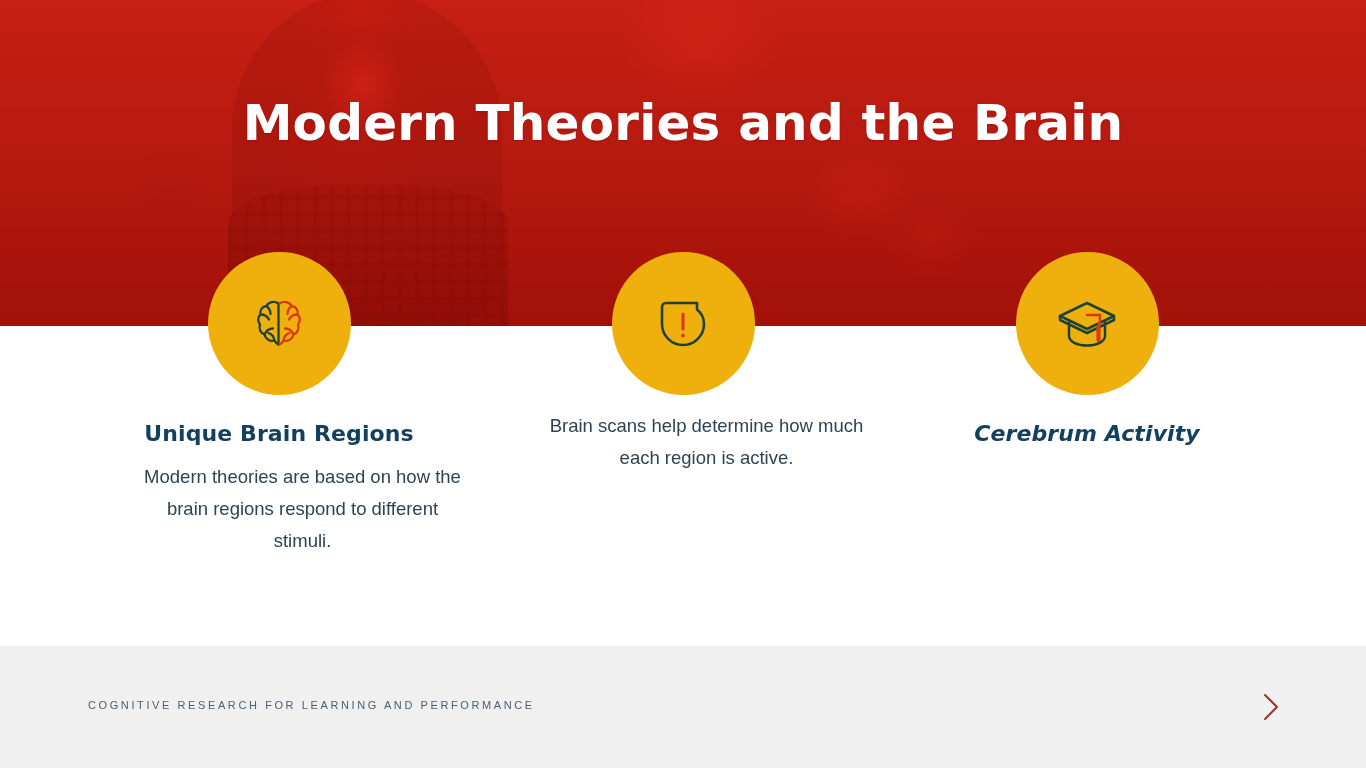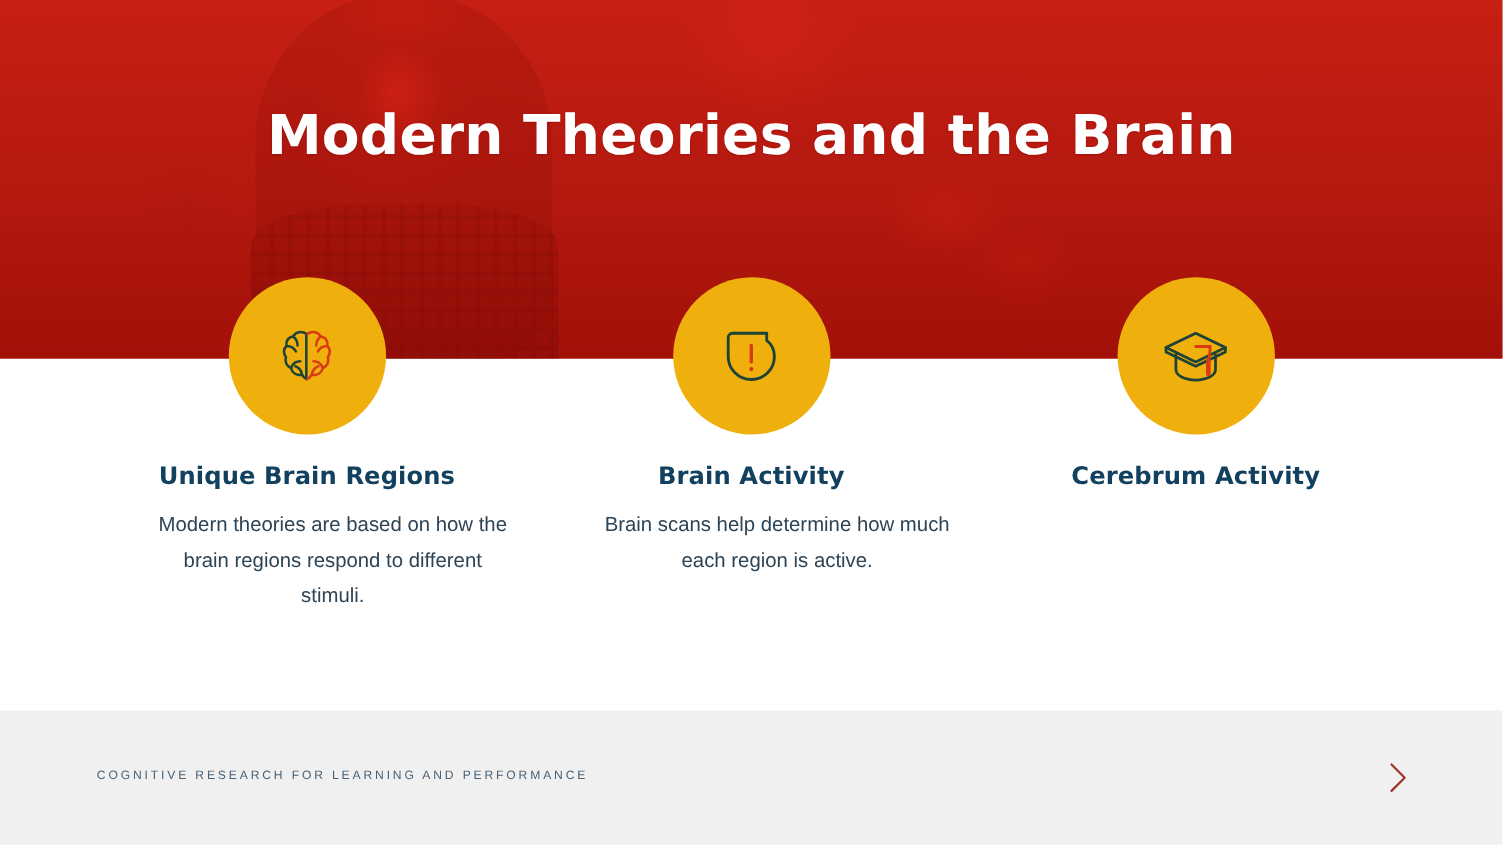--- a/index.html
+++ b/index.html
@@ -99,21 +99,21 @@
     display: flex;
   }
   .card {
     width: 404px;
     display: flex;
     flex-direction: column;
     align-items: center;
   }
   .card-1 { margin-left: 77px; justify-content: flex-end; }
   .card-2 { margin-left: 0px; }
-  .card-3 { margin-left: 0px; }
+  .card-3 { margin-left: 0px; font-style: italic; }
 
   .icon-circle {
     width: 143px;
     height: 143px;
     border-radius: 50%;
     background: #efb00e;
     display: flex;
     align-items: center;
     justify-content: center;
     flex: none;
@@ -214,21 +214,20 @@
     <div class="card card-2">
       <div class="icon-circle">
         <span>
           <svg width="62" height="62" viewBox="0 0 62 62" fill="none">
             <path d="M52 31 C52 19.4 42.6 10 31 10 C19.4 10 10 19.4 10 31 C10 37.4 12.8 42.1 17 45.5 L17 52 L48 52 C50.2 52 52 50.2 52 48 Z" stroke="#1d4236" stroke-width="2.6" stroke-linejoin="round" fill="none" transform="rotate(180 31 31)"></path>
             <line x1="31" y1="21" x2="31" y2="36" stroke="#d93a14" stroke-width="3.1" stroke-linecap="round"></line>
             <circle cx="31" cy="42.5" r="1.9" fill="#d93a14"></circle>
           </svg>
         </span>
       </div>
-      <div class="card-title">Brain Activity</div>
       <div class="card-body">Brain scans help determine how much each region is active.</div>
     </div>
 
     <div class="card card-3">
       <div class="icon-circle">
         <span>
           <svg width="66" height="58" viewBox="0 0 66 58" fill="none">
             <g stroke="#1d4236" stroke-width="2.5" stroke-linejoin="round" stroke-linecap="round" fill="none">
               <path d="M33 8 L60 21 L33 34 L6 21 Z"></path>
               <path d="M6 21 L6 25 L33 38 L60 25 L60 21"></path>

